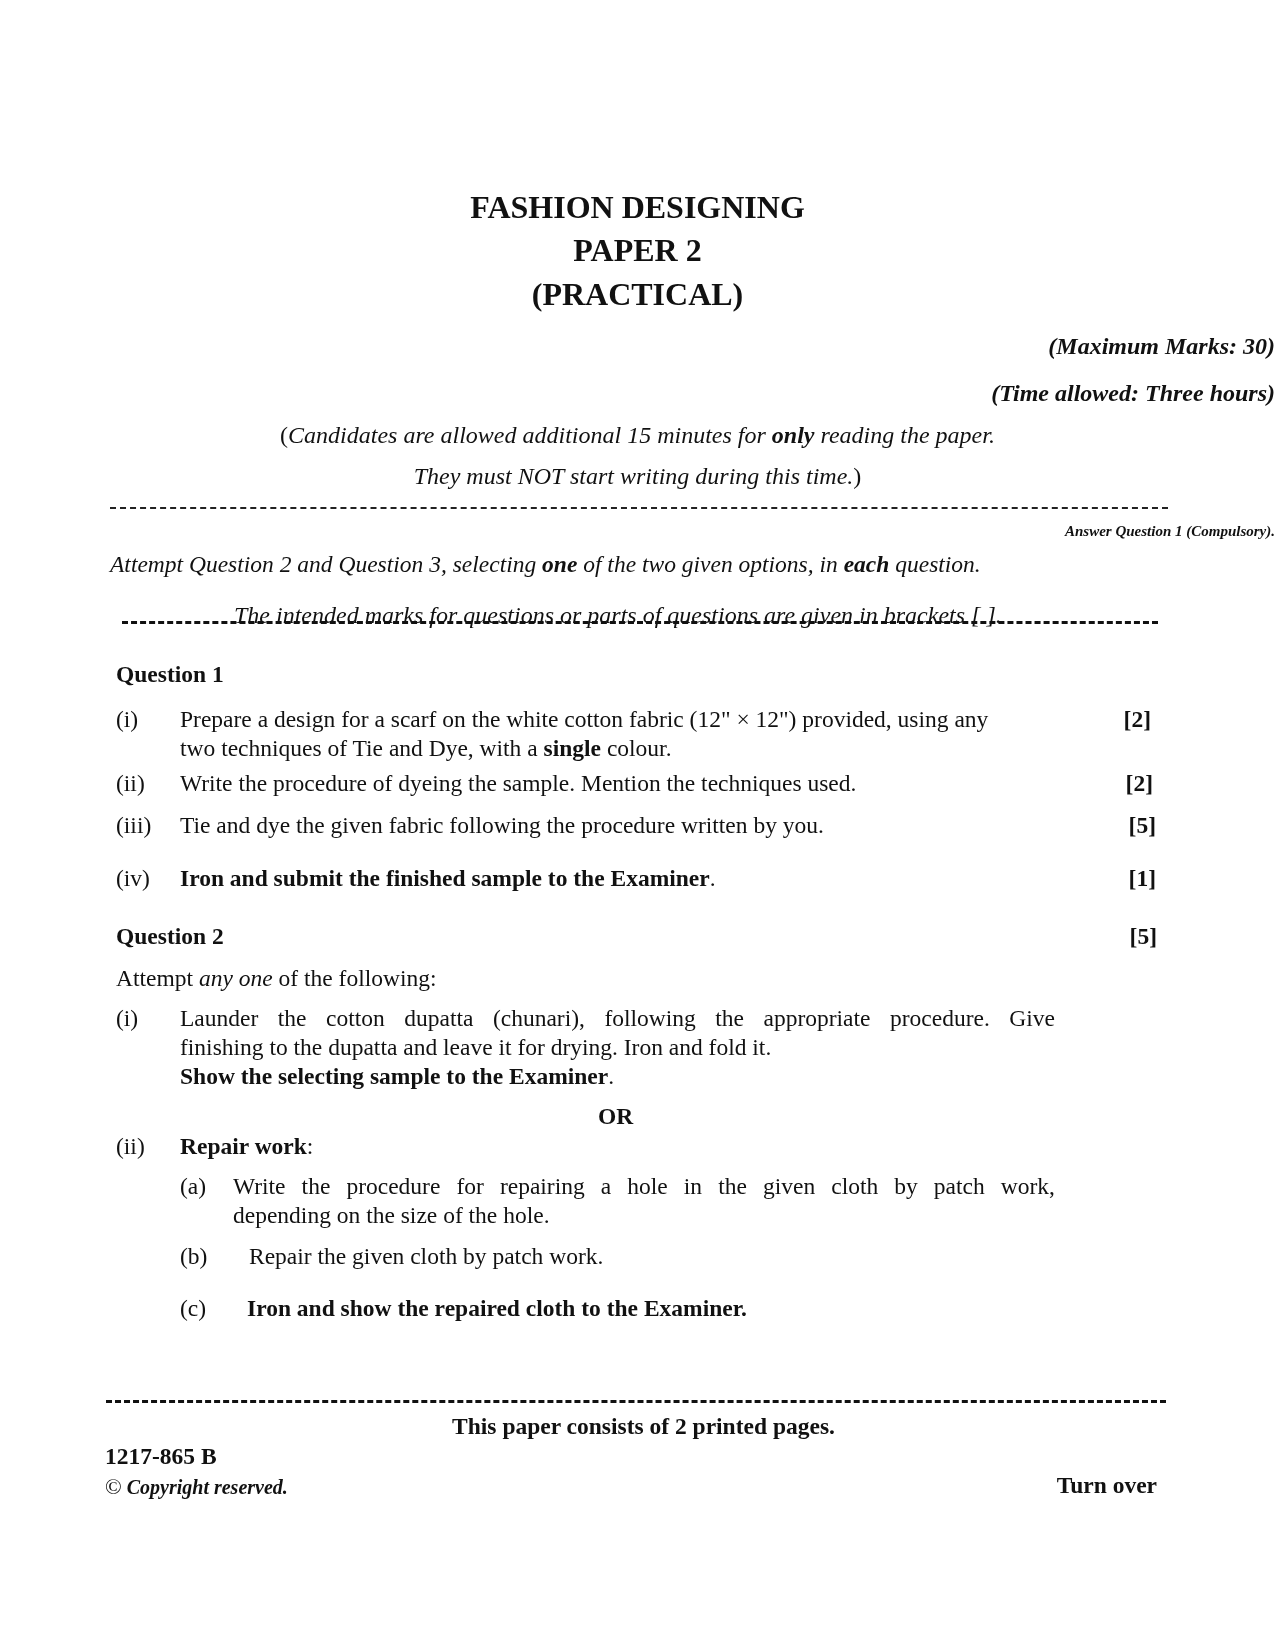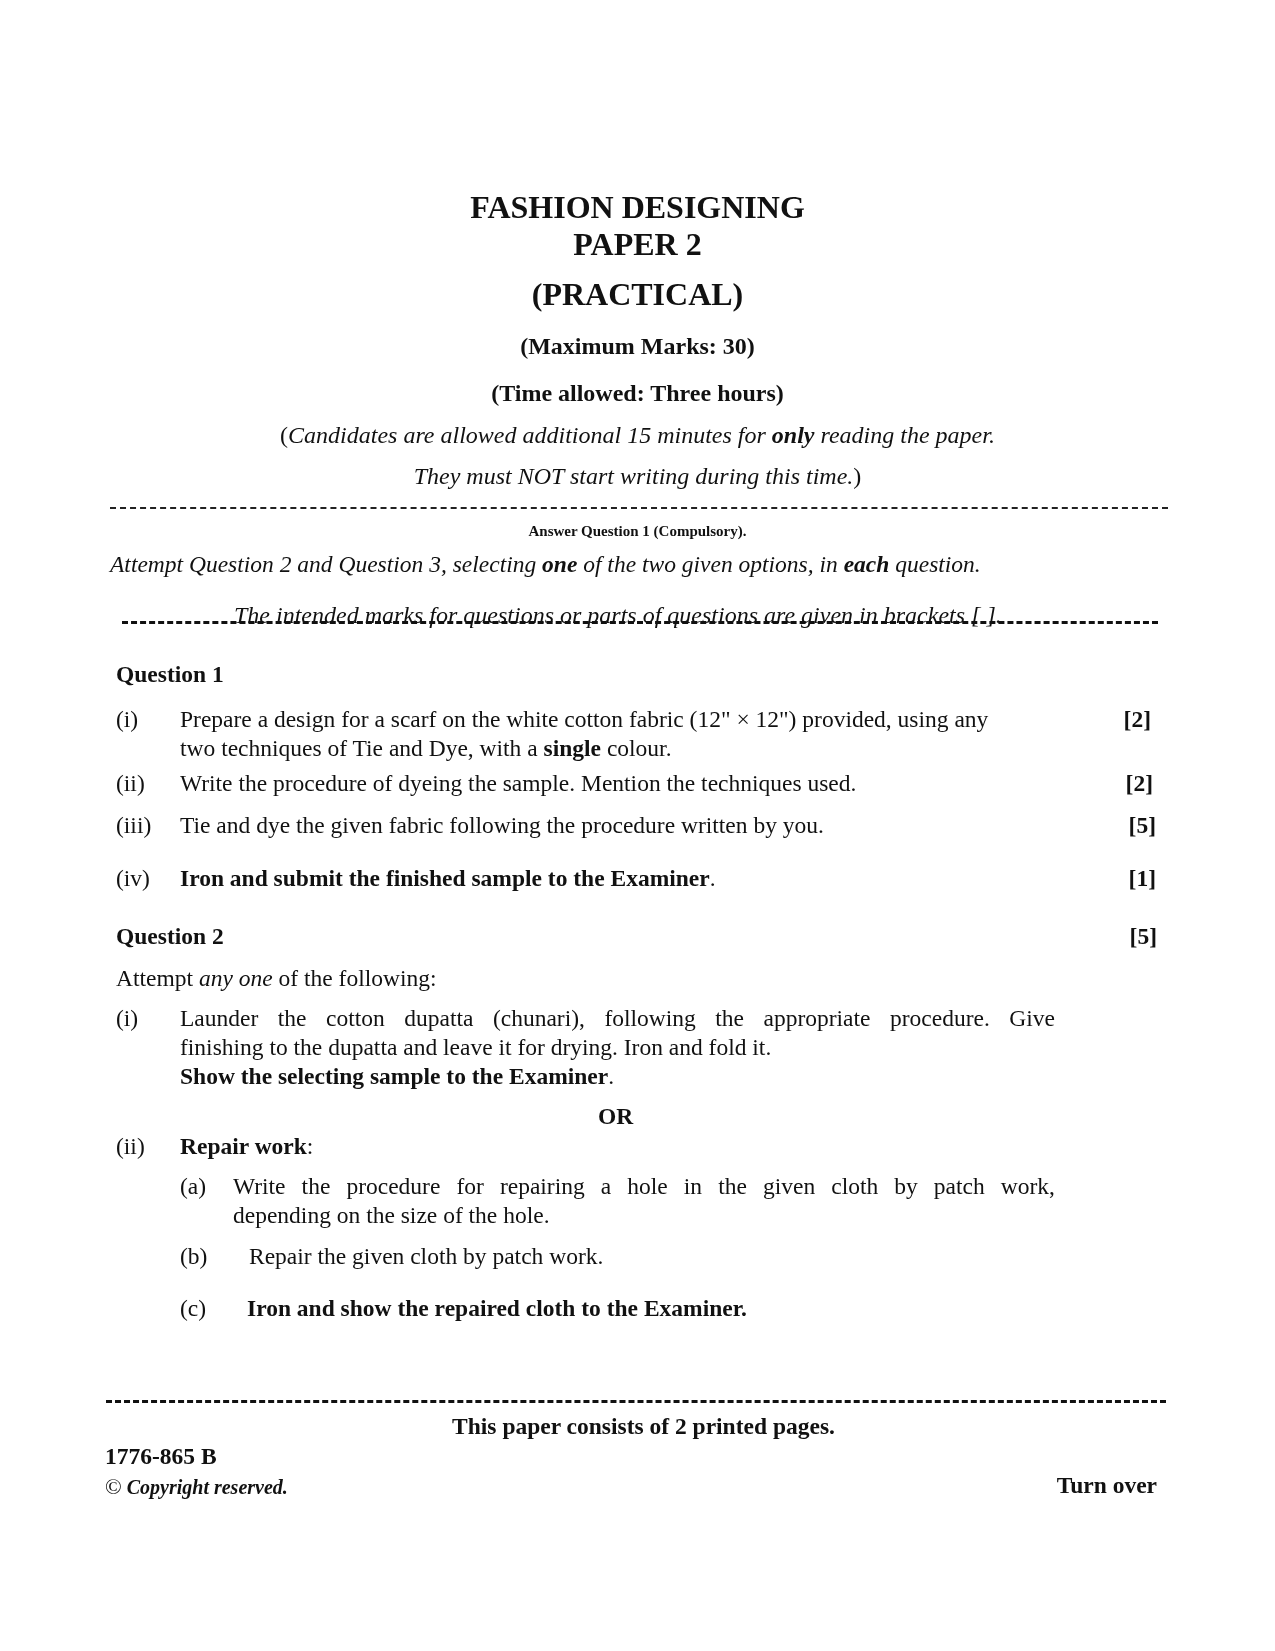--- a/index.html
+++ b/index.html
@@ -4,41 +4,41 @@
 <style>
   html, body { margin: 0; padding: 0; background: #ffffff; }
   body {
     width: 1275px; height: 1651px; position: relative; overflow: hidden;
     font-family: "Liberation Serif", "DejaVu Serif", serif;
     color: #111111;
   }
   .abs { position: absolute; white-space: nowrap; }
   .center { left: 0; width: 1275px; text-align: center; }
   .title { font-weight: bold; font-size: 32px; }
-  .sub-bi { font-weight: bold; font-size: 24px; }
+  .sub-bi { font-weight: bold; font-style: italic; font-size: 24px; text-align: right; }
   .italic { font-style: italic; font-size: 24px; }
   .body { font-size: 23.5px; }
   .b { font-weight: bold; }
   .i { font-style: italic; }
   .bi { font-weight: bold; font-style: italic; }
   .dash {
     position: absolute; height: 0;
     border-top: 2px dashed #222;
   }
   .dash.heavy { border-top: 3px dashed #111; }
   .num { position: absolute; font-size: 23.5px; }
   .txt { position: absolute; font-size: 23.5px; white-space: nowrap; }
   .just { white-space: normal; text-align: justify; text-align-last: justify; }
   .mark { position: absolute; font-size: 23.5px; font-weight: bold; right: 119px; }
 </style>
 </head>
 <body>
 
 <div class="abs center title" style="top:176px;margin-top:13px;">FASHION DESIGNING</div>
-<div class="abs center title" style="top:226px;">PAPER 2</div>
+<div class="abs center title" style="top:232px;">PAPER 2</div>
 <div class="abs center title" style="top:276px;">(PRACTICAL)</div>
 <div class="abs center sub-bi" style="top:333px;">(Maximum Marks: 30)</div>
 <div class="abs center sub-bi" style="top:380px;">(Time allowed: Three hours)</div>
 <div class="abs center italic" style="top:422px;"><span style="font-style:normal">(</span><span>Candidates are allowed additional 15 minutes for </span><span class="bi">only</span><span> reading the paper.</span></div>
 <div class="abs center italic" style="top:463px;"><span>They must NOT start writing during this time.</span><span style="font-style:normal">)</span></div>
 
 <div class="dash" style="top:507px; left:110px; width:1058px;"></div>
 
 <div class="abs center sub-bi" style="top:523px; font-size:15px;">Answer Question 1 (Compulsory).</div>
 <div class="abs italic" style="top:551px; left:110px; font-size:23.5px;"><span>Attempt Question 2 and Question 3, selecting </span><span class="bi">one</span><span> of the two given options, in </span><span class="bi">each</span><span> question.</span></div>
@@ -103,15 +103,15 @@
   </div>
 
   <div>
     <div class="num" style="top:1295px; left:180px;">(c)</div>
     <div class="txt b" style="top:1295px; left:247px;">Iron and show the repaired cloth to the Examiner.</div>
   </div>
 </div>
 
 <div class="dash heavy" style="top:1400px; left:106px; width:1060px;"></div>
 <div class="abs center b body" style="top:1413px; left:6px;">This paper consists of 2 printed pages.</div>
-<div class="abs b body" style="top:1443px; left:105px;">1776-865 B</div>
+<div class="abs b body" style="top:1443px; left:105px;">1217-865 B</div>
 <div class="abs" style="top:1474px; left:105px; font-size:20px;"><span style="font-size:22px;">©</span><span class="bi"> Copyright reserved.</span></div>
 <div class="abs b body" style="top:1472px; right:118px;">Turn over</div>
 
 </body></html>

